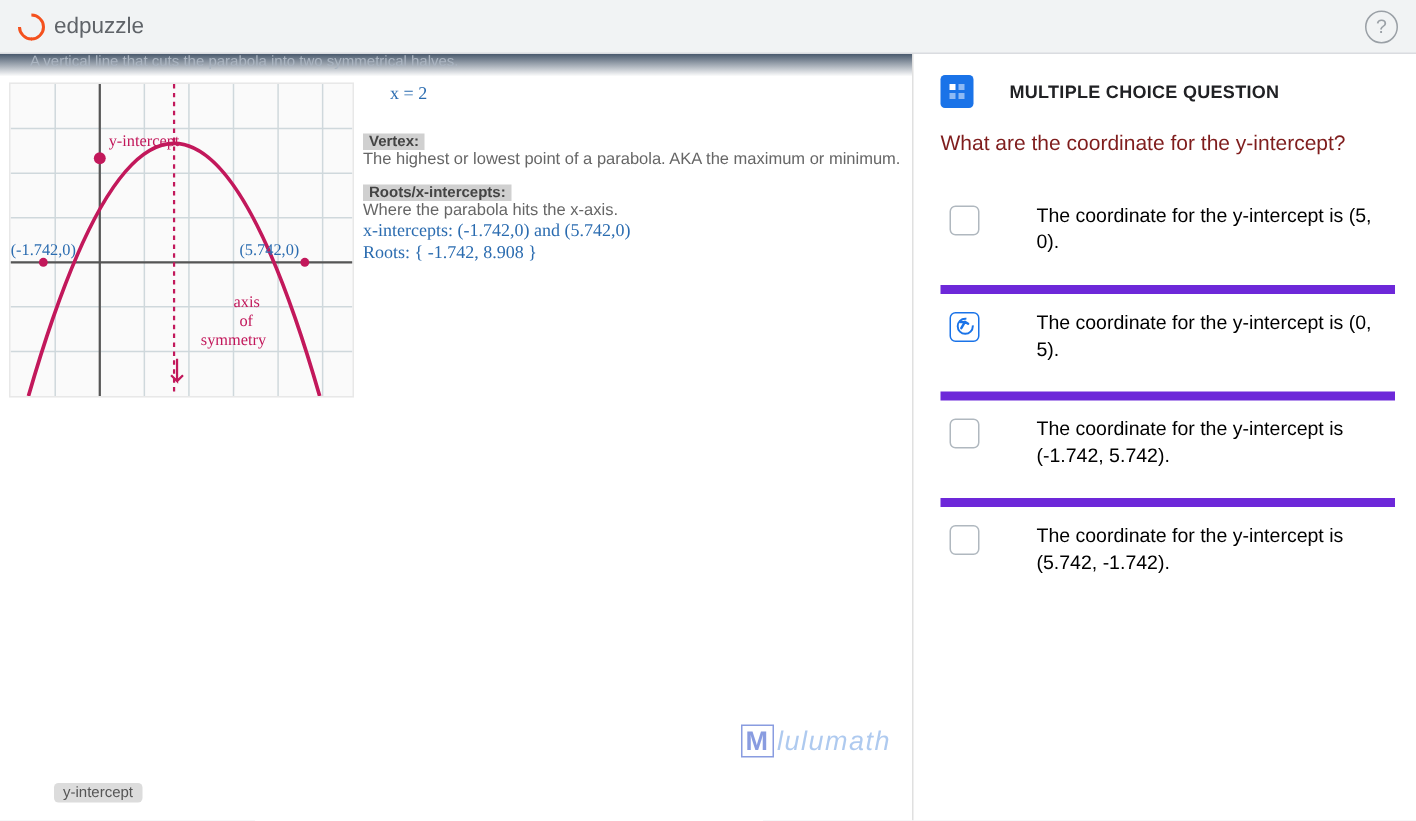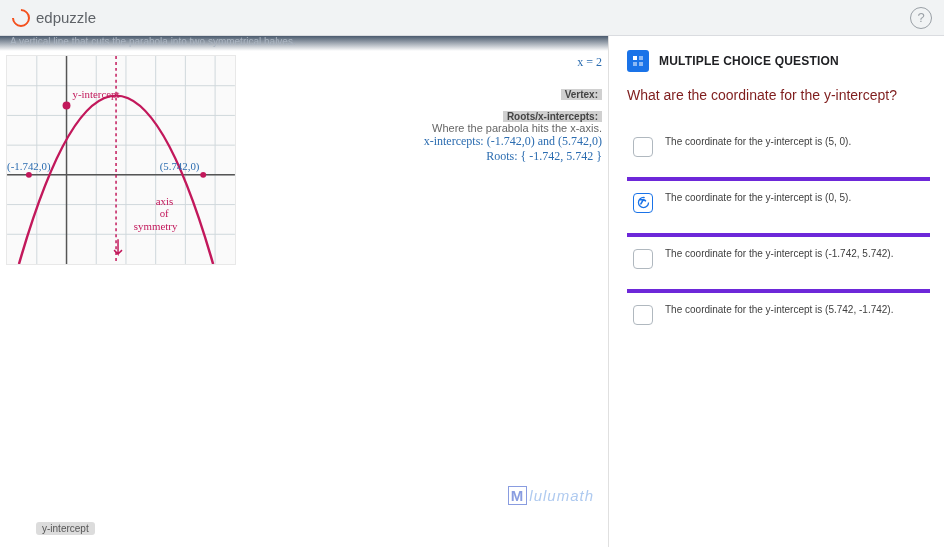--- a/index.html
+++ b/index.html
@@ -5,44 +5,44 @@
     * { margin: 0; padding: 0; box-sizing: border-box; font-family: -apple-system, BlinkMacSystemFont, "Segoe UI", Arial, sans-serif; }
     body { width: 944px; height: 547px; background: #e8eaed; overflow: hidden; }
     .topbar { height: 36px; display: flex; align-items: center; padding: 4px 12px; background: #f1f3f4; border-bottom: 1px solid #dadce0; justify-content: space-between; }
     .brand { display: flex; align-items: center; gap: 6px; color: #5f6368; font-weight: 500; font-size: 15px; }
     .brand-icon { width: 18px; height: 18px; border: 2px solid #f4511e; border-radius: 50%; border-top-color: transparent; transform: rotate(-45deg); }
     .help { width: 22px; height: 22px; border-radius: 50%; border: 1.5px solid #9aa0a6; color: #9aa0a6; display: flex; align-items: center; justify-content: center; font-size: 13px; }
     .main { display: flex; height: calc(100% - 36px); }
     .left { width: 608px; background: #ffffff; position: relative; padding: 0; }
     .left-inner { position: relative; height: 100%; }
     .lesson-header { background: linear-gradient(#3b4a5c, #4a5a6d); color: #cfd8e2; font-size: 12px; padding: 6px 10px 2px 10px; }
-    .lesson-sub { color: #aab4c0; font-size: 10px; padding: 0 10px 4px 10px; background: linear-gradient(#4a5a6d, rgba(74,90,109,0)); }
+    .lesson-sub { color: #aab4c0; font-size: 10px; padding: 0 10px 4px 20px; background: linear-gradient(#4a5a6d, rgba(74,90,109,0)); }
     .content { display: flex; padding: 4px 6px 6px 6px; gap: 6px; }
     .graph { width: 230px; height: 210px; position: relative; background: #fafafa; border: 1px solid #e8e8e8; flex-shrink: 0; }
     .notes { flex: 1; font-size: 11px; color: #666; }
-    .note-block { margin-bottom: 10px; text-align: right; }
+    .note-block { margin-bottom: 10px; }
     .note-title { background: #d0d0d0; color: #444; font-weight: bold; padding: 0 4px; display: inline-block; font-size: 10px; }
     .hand-blue { font-family: "Comic Sans MS", cursive; color: #2b6cb0; font-size: 12px; }
-    .watermark { position: absolute; right: 14px; bottom: 42px; color: #7aa7e6; font-style: italic; font-family: Georgia, serif; font-size: 15px; letter-spacing: 1px; opacity: 0.6; }
+    .watermark { position: absolute; right: 14px; bottom: 42px; color: #7aa7e6; font-style: italic; font-family: Georgia, serif; font-size: 18px; letter-spacing: 1px; opacity: 0.6; }
     .watermark .m { color: #3b5ccc; font-weight: bold; border: 1px solid #3b5ccc; padding: 0 2px; margin-right: 2px; font-style: normal; }
     .caption { position: absolute; bottom: 12px; left: 36px; background: #dcdcdc; color: #555; font-size: 10px; padding: 1px 6px; border-radius: 3px; }
 
     .right { flex: 1; background: #ffffff; border-left: 1px solid #e0e0e0; padding: 14px 14px 0 18px; display: flex; flex-direction: column; }
-    .q-header { display: flex; align-items: center; gap: 10px; margin-bottom: 14px; }
+    .q-header { display: flex; align-items: center; gap: 24px; margin-bottom: 14px; }
     .q-icon { width: 22px; height: 22px; background: #1a73e8; color: #fff; display: flex; align-items: center; justify-content: center; border-radius: 3px; font-size: 10px; }
     .q-type { font-weight: 700; font-size: 12px; color: #202124; letter-spacing: 0.2px; }
     .q-text { font-size: 14px; color: #7f1d1d; line-height: 1.35; margin-bottom: 20px; }
     .options { display: flex; flex-direction: column; gap: 6px; }
-    .opt { display: flex; align-items: flex-start; gap: 12px; padding: 10px 8px 14px 6px; border-top: 4px solid #6d28d9; cursor: pointer; }
+    .opt { display: flex; align-items: flex-start; gap: 12px; padding: 10px 8px 14px 6px; border-top: 6px solid #6d28d9; cursor: pointer; }
     .opt:first-child { border-top: none; }
     .chk { width: 20px; height: 20px; border: 1.5px solid #b0b8bf; border-radius: 4px; flex-shrink: 0; margin-top: 2px; background: #fff; display: flex; align-items: center; justify-content: center; }
     .opt.selected .chk { border-color: #1a73e8; }
     .opt.selected .chk svg { display: block; }
     .chk svg { display: none; width: 13px; height: 13px; }
-    .opt-text { font-size: 10px; color: #404040; line-height: 1.35; }
+    .opt-text { font-size: 13px; color: #000000; line-height: 1.35; margin-left: 26px; }
 
     
     .graph svg { width: 100%; height: 100%; }
     .gridline { stroke: #cfd8dc; stroke-width: 1; }
     .axisline { stroke: #555; stroke-width: 1.5; }
     .parabola { stroke: #c2185b; stroke-width: 2.5; fill: none; }
     .axis-sym { stroke: #c2185b; stroke-width: 1.5; stroke-dasharray: 3 3; }
     .glabel { font-family: "Comic Sans MS", cursive; fill: #c2185b; font-size: 11px; }
     .gblue { fill: #2b6cb0; }
   </style>
@@ -105,26 +105,27 @@
             <path d="M 112 185 L 112 200 L 108 196 M 112 200 L 116 196" stroke="#c2185b" stroke-width="1.5" fill="none"></path>
           </svg>
         </div>
 
         <div class="notes">
           <div class="note-block">
             <div class="hand-blue" style="margin-left:18px">x = 2</div>
           </div>
           <div class="note-block" style="margin-top:18px">
             <span class="note-title">Vertex:</span>
+            <div>The highest or lowest point of a parabola. AKA the maximum or minimum.</div>
           </div>
           <div class="note-block" style="">
             <span class="note-title">Roots/x-intercepts:</span>
             <div>Where the parabola hits the x-axis.</div>
             <div class="hand-blue">x-intercepts: (-1.742,0) and (5.742,0)</div>
-            <div class="hand-blue">Roots: { -1.742, 5.742 }</div>
+            <div class="hand-blue">Roots: { -1.742, 8.908 }</div>
           </div>
         </div>
       </div>
 
       <div class="watermark">
         <span class="m">M</span><span>lulumath</span>
       </div>
       <div class="caption">y-intercept</div>
     </div>
   </div>

